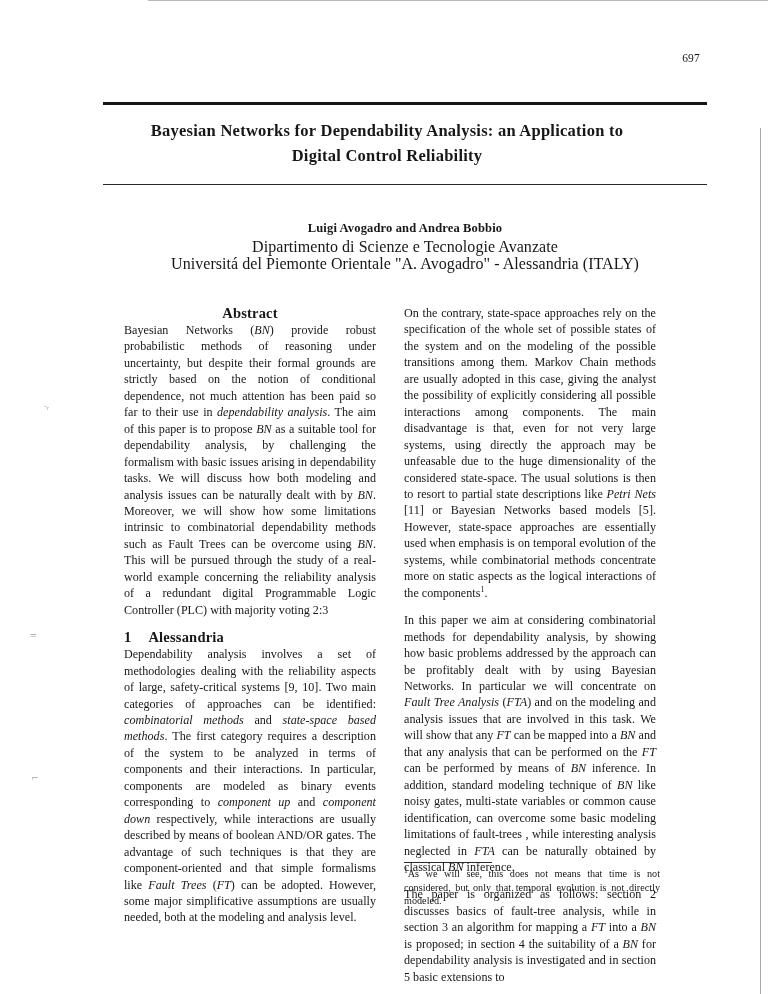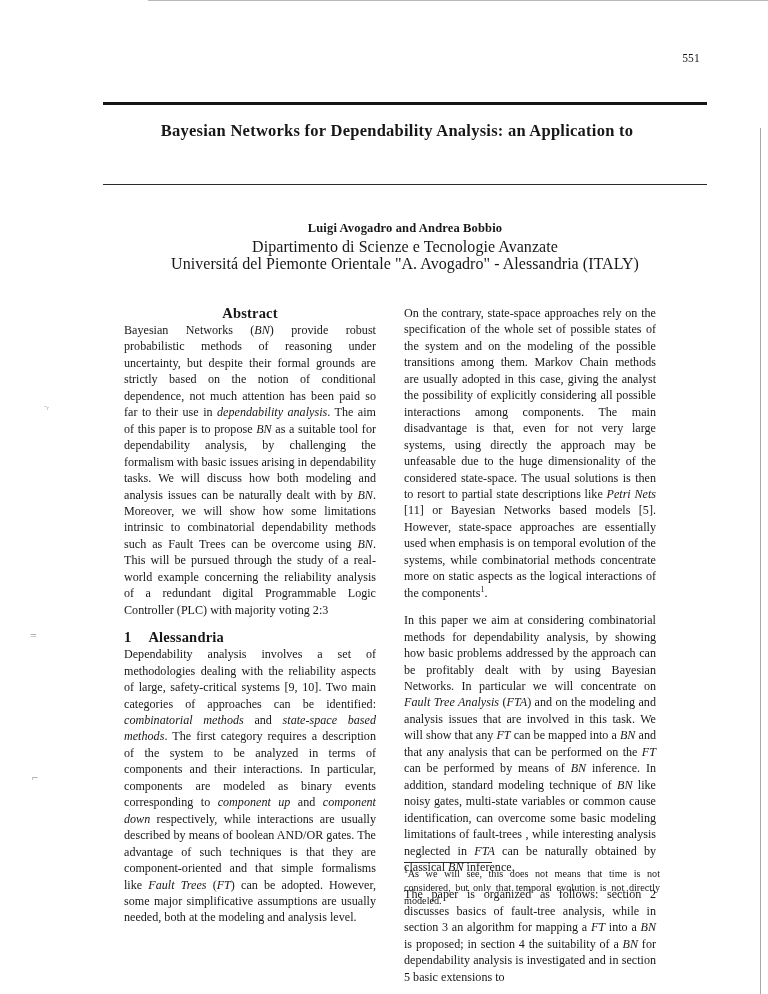--- a/index.html
+++ b/index.html
@@ -65,21 +65,21 @@
     left: 103px;
     top: 184px;
     width: 604px;
     height: 1.3px;
     background: #2a2a2a;
   }
 
   
   .title-block {
     position: absolute;
-    left: 95px;
+    left: 85px;
     top: 118px;
     width: 604px;
     text-align: center;
   }
   .title-line {
     font-size: 16.5px;
     font-weight: bold;
     letter-spacing: 0.25px;
     line-height: 25px;
     font-family: "Liberation Serif", "DejaVu Serif", serif;
@@ -173,26 +173,27 @@
 <body>
 
 <div class="page">
 
   <div class="scan-top-edge"></div>
   <div class="scan-right-edge"></div>
   <div class="scan-speck speck-1">⁻ʳ</div>
   <div class="scan-speck speck-2">=</div>
   <div class="scan-speck speck-3">⌐</div>
 
-  <div class="folio">551</div>
+  <div class="folio">697</div>
 
   <div class="rule-thick"></div>
 
   <div class="title-block">
     <div class="title-line">Bayesian Networks for Dependability Analysis: an Application to</div>
+    <div class="title-line">Digital Control Reliability</div>
   </div>
 
   <div class="rule-thin"></div>
 
   <div class="authors-block">
     <div class="author-names">Luigi Avogadro and Andrea Bobbio</div>
     <div class="affil">Dipartimento di Scienze e Tecnologie Avanzate</div>
     <div class="affil">Universitá del Piemonte Orientale "A. Avogadro" - Alessandria (ITALY)</div>
   </div>
 

